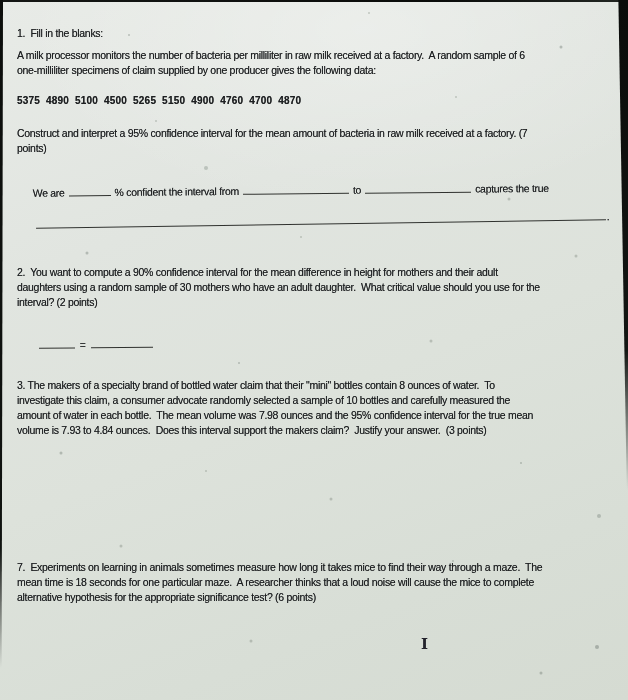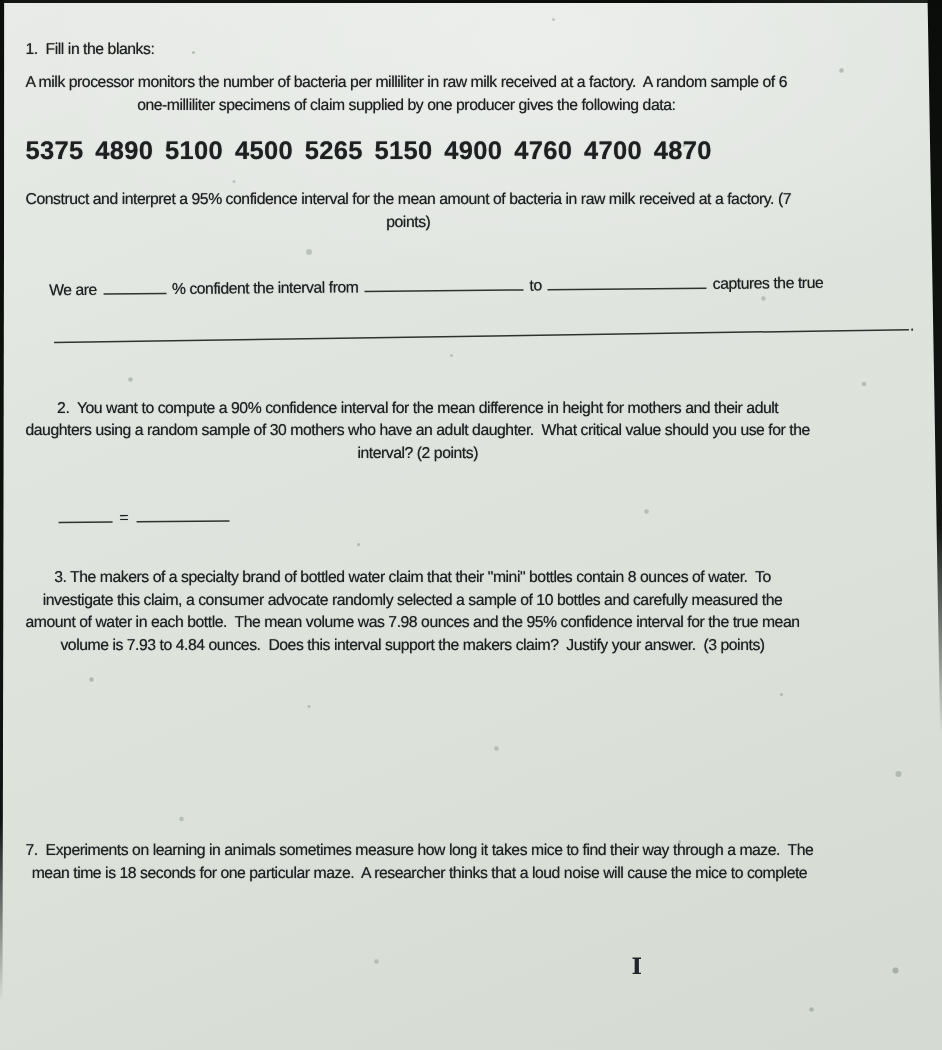--- a/index.html
+++ b/index.html
@@ -13,25 +13,24 @@
       linear-gradient(158deg, #e8ebe7 0%, #e1e5e0 30%, #dde2db 55%, #d8ded6 80%, #d5dbd2 100%);
     font-family: "Liberation Sans", sans-serif;
     color: #1d1f21;
   }
   .content {
     position: absolute;
     inset: 0;
     font-size: 10.5px;
     letter-spacing: -0.3px;
     text-shadow: 0 0 0.6px rgba(45,48,50,0.75);
-    text-align: center;
   }
   .block { position: absolute; left: 17px; }
   .line { white-space: pre; line-height: 15px; }
-  .values { word-spacing: 3px; letter-spacing: 0.2px; font-weight: bold; font-size: 17px; }
+  .values { word-spacing: 3px; letter-spacing: 0.2px; font-weight: bold; font-size: 10px; }
   .blank {
     display: inline-block;
     height: 11px;
     border-bottom: 1.2px solid #30322f;
     margin: 0 4px;
     vertical-align: baseline;
   }
   .tilt { transform: rotate(-0.55deg); transform-origin: left center; }
   .longrow { transform: rotate(-0.85deg); transform-origin: left center; }
   .longrow .blank { margin: 0 1px 0 0; }
@@ -124,18 +123,19 @@
     <div class="block" style="top:378px">
       <div class="line">3. The makers of a specialty brand of bottled water claim that their "mini" bottles contain 8 ounces of water.  To</div>
       <div class="line">investigate this claim, a consumer advocate randomly selected a sample of 10 bottles and carefully measured the</div>
       <div class="line">amount of water in each bottle.  The mean volume was 7.98 ounces and the 95% confidence interval for the true mean</div>
       <div class="line">volume is 7.93 to 4.84 ounces.  Does this interval support the makers claim?  Justify your answer.  (3 points)</div>
     </div>
 
     <div class="block" style="top:560px">
       <div class="line">7.  Experiments on learning in animals sometimes measure how long it takes mice to find their way through a maze.  The</div>
       <div class="line">mean time is 18 seconds for one particular maze.  A researcher thinks that a loud noise will cause the mice to complete</div>
+      <div class="line">alternative hypothesis for the appropriate significance test? (6 points)</div>
     </div>
 
     <span class="cursor">I</span>
 
   </div>
 </div>
 
 </body></html>

